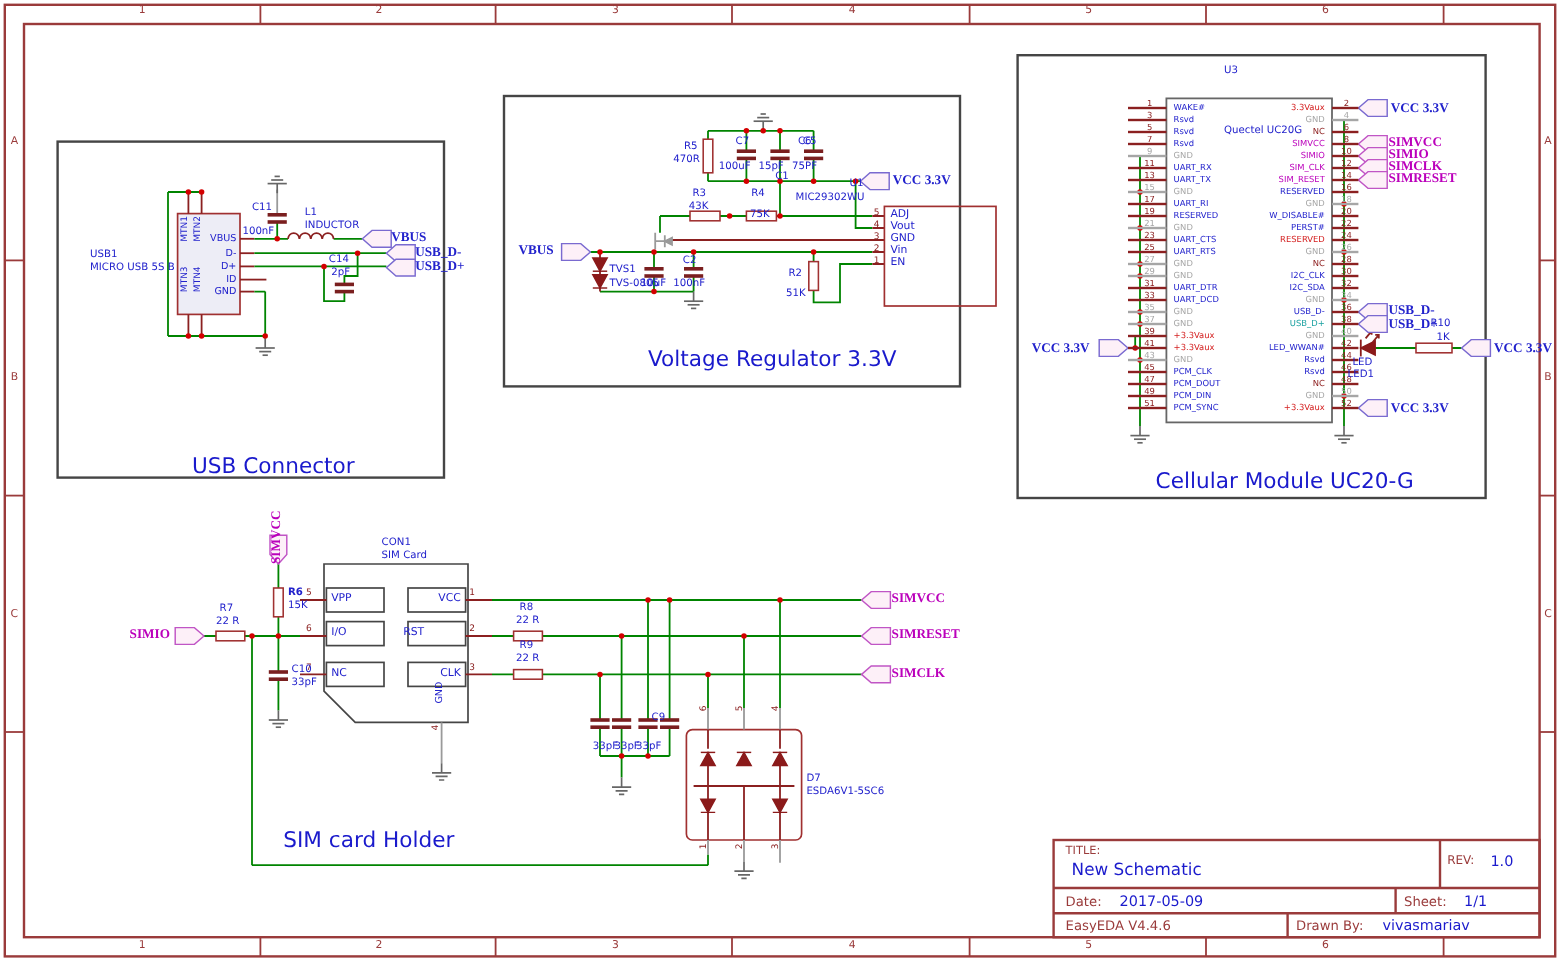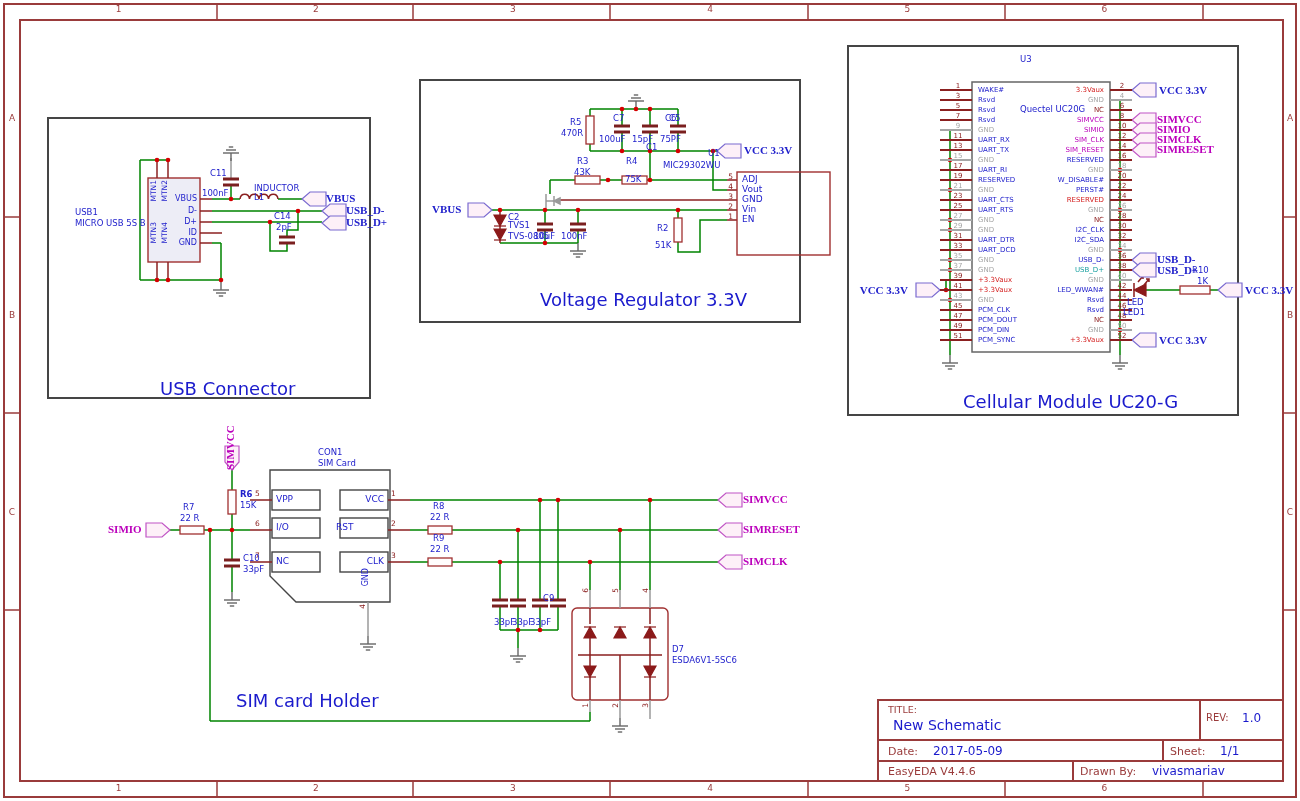--- a/index.html
+++ b/index.html
@@ -419,21 +419,21 @@
 <span class="t vert" style="left:160px;top:180px;font-size:7.5px;">MTN2</span>
 <span class="t vert" style="left:149px;top:222px;font-size:7.5px;">MTN3</span>
 <span class="t vert" style="left:160px;top:222px;font-size:7.5px;">MTN4</span>
 <span class="t" style="left:150px;top:194px;width:47px;text-align:right;font-size:8px;">VBUS</span>
 <span class="t" style="left:150px;top:206px;width:47px;text-align:right;font-size:8px;">D-</span>
 <span class="t" style="left:150px;top:217px;width:47px;text-align:right;font-size:8px;">D+</span>
 <span class="t" style="left:150px;top:228px;width:47px;text-align:right;font-size:8px;">ID</span>
 <span class="t" style="left:150px;top:238px;width:47px;text-align:right;font-size:8px;">GND</span>
 <span class="t" style="left:210px;top:168px;">C11</span>
 <span class="t" style="left:202px;top:188px;">100nF</span>
-<span class="t" style="left:254px;top:172px;margin-top:20px;">L1</span>
+<span class="t" style="left:254px;top:172px;">L1</span>
 <span class="t" style="left:254px;top:183px;">INDUCTOR</span>
 <span class="t" style="left:274px;top:211px;">C14</span>
 <span class="t" style="left:276px;top:222px;">2pF</span>
 <span class="flagtxt" style="left:326px;top:192px;">VBUS</span>
 <span class="flagtxt" style="left:346px;top:204px;">USB_D-</span>
 <span class="flagtxt" style="left:346px;top:216px;">USB_D+</span>
 <span class="title13" style="left:160px;top:378px;width:112px;text-align:center;">USB Connector</span>
 
 <span class="t" style="left:570px;top:117px;">R5</span>
 <span class="t" style="left:561px;top:128px;">470R</span>
@@ -447,21 +447,21 @@
 <span class="t" style="left:708px;top:148px;">U1</span>
 <span class="t" style="left:663px;top:160px;">MIC29302WU</span>
 <span class="t" style="left:577px;top:156px;">R3</span>
 <span class="t" style="left:574px;top:167px;">43K</span>
 <span class="t" style="left:626px;top:156px;">R4</span>
 <span class="t" style="left:625px;top:174px;">75K</span>
 <span class="t" style="left:657px;top:223px;">R2</span>
 <span class="t" style="left:655px;top:240px;">51K</span>
 <span class="t" style="left:508px;top:220px;">TVS1</span>
 <span class="t" style="left:508px;top:231px;">TVS-0805</span>
-<span class="t" style="left:508px;top:212px;">C2</span>
+<span class="t" style="left:569px;top:212px;">C2</span>
 <span class="t" style="left:534px;top:231px;">10uF</span>
 <span class="t" style="left:561px;top:231px;">100nF</span>
 <span class="flagtxt" style="left:432px;top:203px;">VBUS</span>
 <span class="flagtxt" style="left:744px;top:144px;">VCC 3.3V</span>
 <span class="title13" style="left:540px;top:289px;width:140px;text-align:center;">Voltage Regulator 3.3V</span>
 <div class="pins u1p" style="left:720px;top:175px;width:110px;">
 
 <div class="prow">
     <span class="pn">5</span>
     <span class="nm">ADJ</span>

